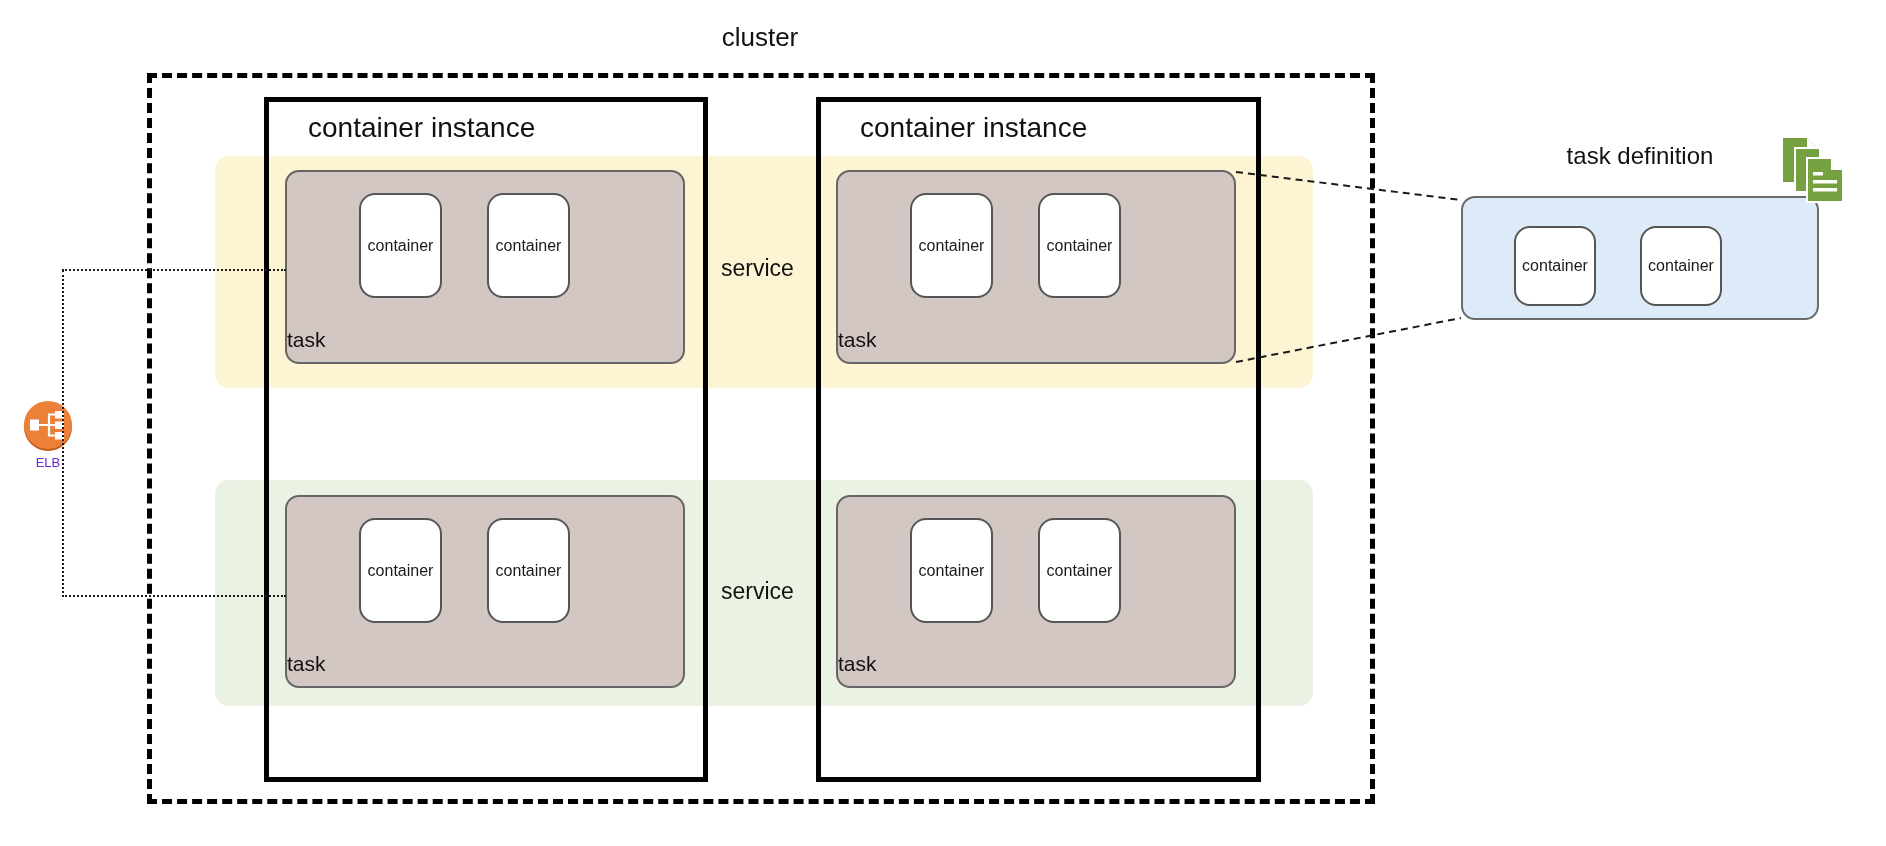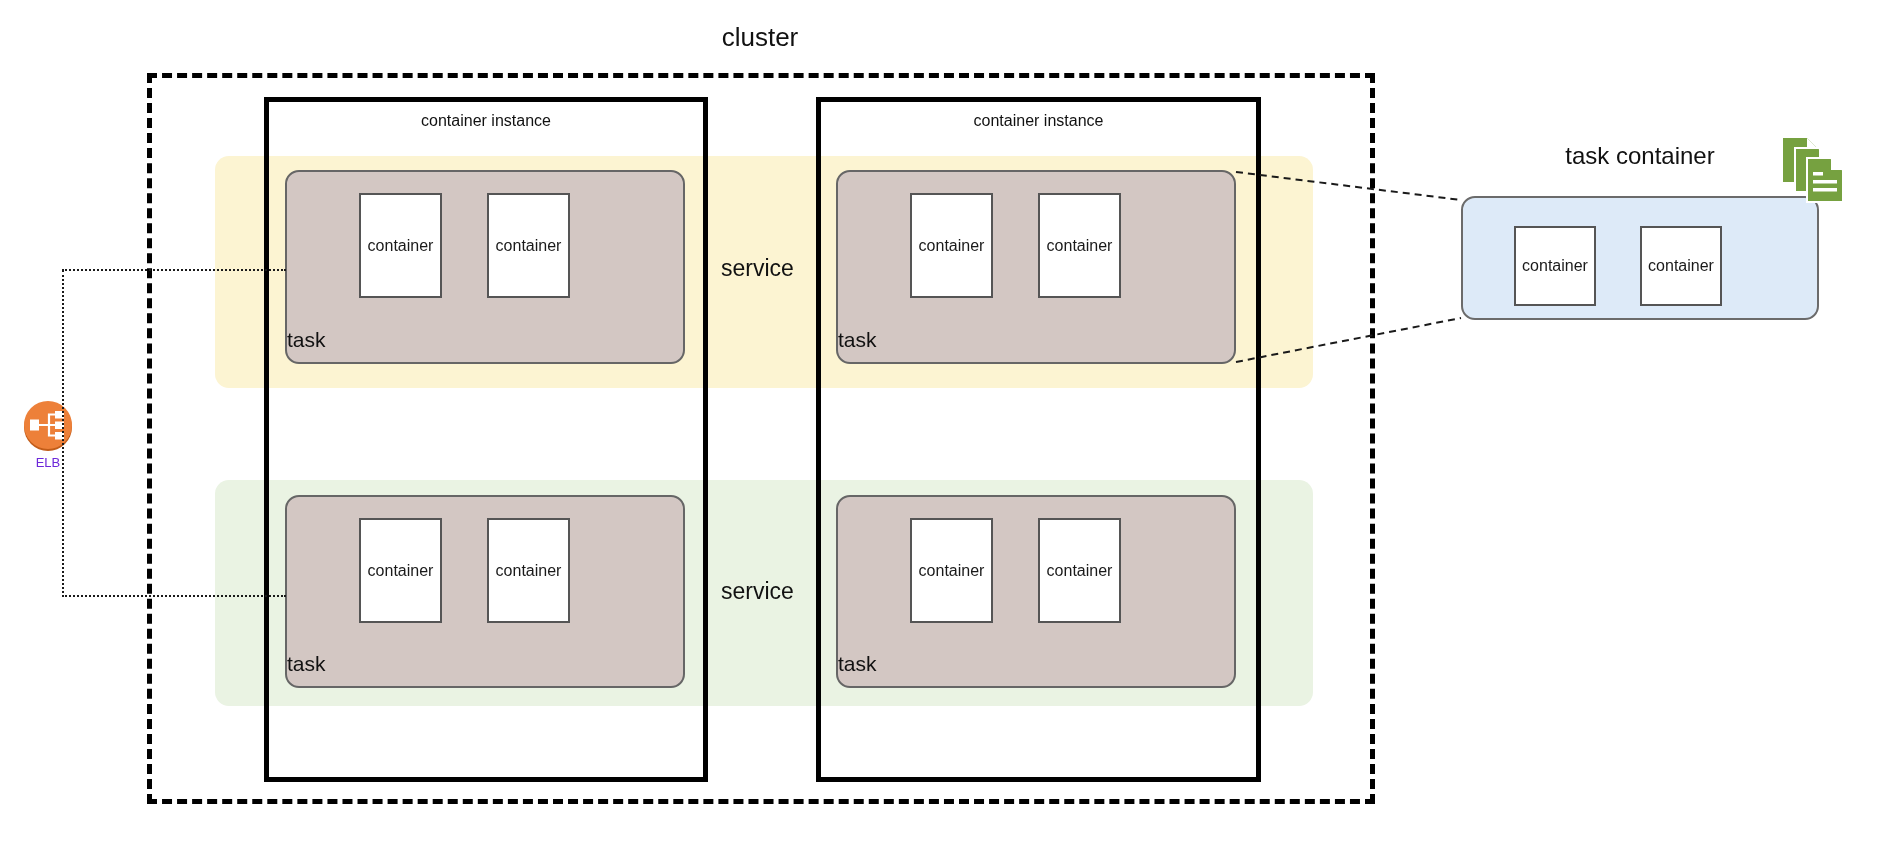--- a/index.html
+++ b/index.html
@@ -74,24 +74,25 @@
     position: absolute;
     border: 5px solid #000000;
     box-sizing: border-box;
     background: transparent;
   }
   .instance.one { left: 264px; top: 97px; width: 444px; height: 685px; }
   .instance.two { left: 816px; top: 97px; width: 445px; height: 685px; }
   .instance-title {
     position: absolute;
     top: 112px;
-    font-size: 16px;
-    color: #111111;
-    text-align: center;
-    white-space: nowrap;
+    font-size: 28px;
+    color: #111111;
+    text-align: left;
+    white-space: nowrap;
+    margin-left: 44px;
   }
   .instance-title.one { left: 264px; width: 444px; }
   .instance-title.two { left: 816px; width: 445px; }
 
   
   .task {
     position: absolute;
     background: #d3c7c3;
     border: 2px solid #666666;
     border-radius: 14px;
@@ -110,21 +111,21 @@
     text-align: left;
     font-size: 21px;
     color: #111111;
   }
 
   
   .chip {
     position: absolute;
     background: #ffffff;
     border: 2px solid #555555;
-    border-radius: 0;
+    border-radius: 16px;
     box-sizing: border-box;
     display: flex;
     align-items: center;
     justify-content: center;
     font-size: 16px;
     color: #1a1a1a;
   }
   .task .chip.left  { left: 72px;  top: 21px; width: 83px; height: 105px; }
   .task .chip.right { left: 200px; top: 21px; width: 83px; height: 105px; }
 
@@ -255,21 +256,21 @@
 
   <div class="task t4">
     <div class="chip left">container</div>
     <div class="chip right">container</div>
     <div class="task-label">task</div>
   </div>
 
   <div class="service-label top">service</div>
   <div class="service-label bottom">service</div>
 
-  <div class="taskdef-title">task container</div>
+  <div class="taskdef-title">task definition</div>
   <div class="taskdef">
     <div class="chip left">container</div>
     <div class="chip right">container</div>
   </div>
 
   <svg class="docs-icon" viewBox="0 0 70 70">
     <g>
       <polygon points="4,4 28,4 40,16 40,48 4,48" fill="#76a140"></polygon>
       <polygon points="28,4 28,16 40,16" fill="#ffffff"></polygon>
       <polygon points="16,14 40,14 52,26 52,58 16,58" fill="#76a140" stroke="#ffffff" stroke-width="2"></polygon>

